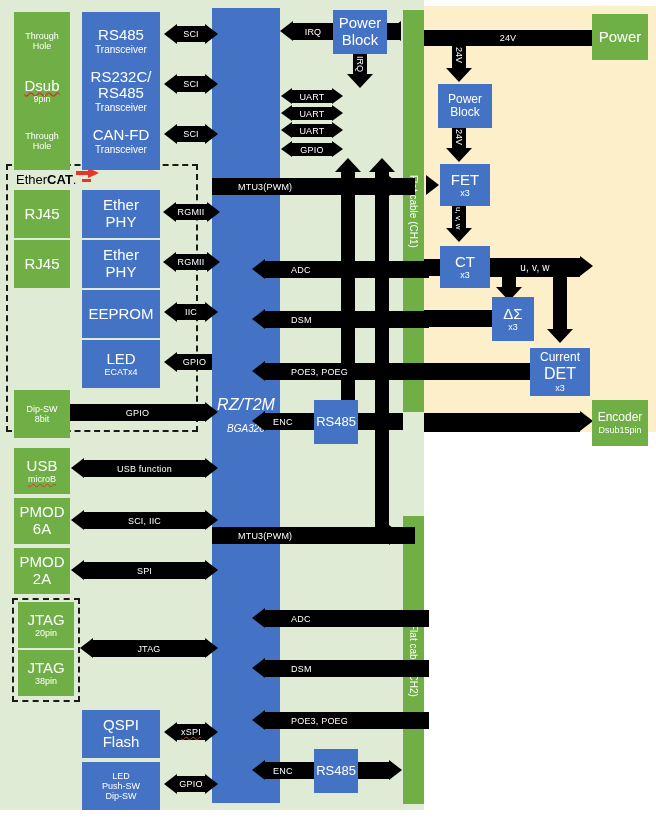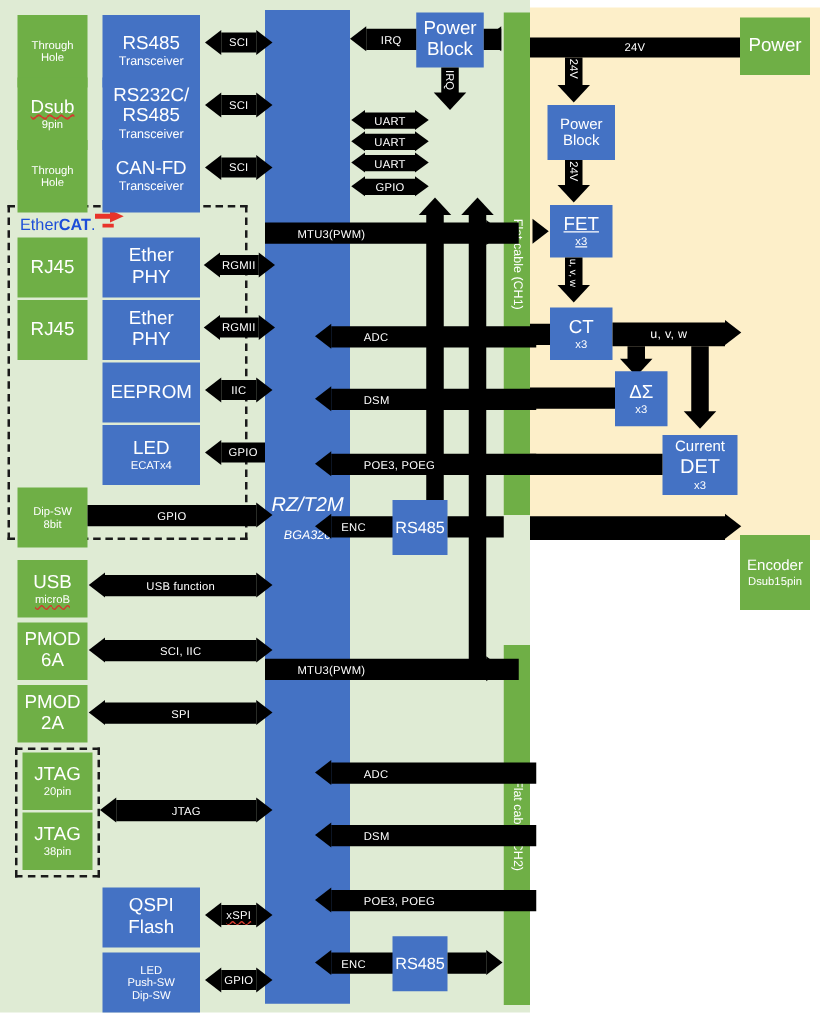--- a/index.html
+++ b/index.html
@@ -38,21 +38,21 @@
   .head.right.sm{border-top:8px solid transparent;border-bottom:8px solid transparent;border-left:11px solid #000;}
   .head.left.sm{border-top:8px solid transparent;border-bottom:8px solid transparent;border-right:11px solid #000;}
 
   .vlabel{position:absolute;color:#fff;font-size:9px;
           writing-mode:vertical-rl;text-orientation:mixed;}
   .vlabel-cable{position:absolute;color:#fff;font-size:10px;
           writing-mode:vertical-rl;text-orientation:mixed;
           display:flex;align-items:center;justify-content:center;}
 
   
-  #ethercat-logo{position:absolute;color:#1d4ed8;font-size:13px;font-weight:normal;}
+  #ethercat-logo{position:absolute;color:#000000;font-size:13px;font-weight:normal;}
   #ethercat-logo b{font-weight:bold;}
   .ec-arrow{position:absolute;width:0;height:0;
      border-top:5px solid transparent;border-bottom:5px solid transparent;
      border-left:11px solid #e8342a;}
   .ec-arrow-tail{position:absolute;background:#e8342a;height:4px;width:12px;}
 
   .squiggle{text-decoration:underline wavy #d23b2e;}
 </style>
 </head>
 <body>
@@ -311,21 +311,21 @@
 
   <div class="box blue" style="left:438px;top:84px;width:54px;height:44px;">
     <div class="t2" style="font-size:12px;">Power</div>
     <div class="t2" style="font-size:12px;">Block</div>
   </div>
 
   <div class="vbar" style="left:452px;top:128px;width:14px;height:22px;"></div>
   <div class="head down" style="left:446px;top:148px;"></div>
   <div class="vlabel" style="left:454px;top:129px;">24V</div>
 
-  <div class="box blue" style="left:440px;top:164px;width:50px;height:42px;text-decoration:underline;">
+  <div class="box blue" style="left:440px;top:164px;width:50px;height:42px;">
     <div class="t1">FET</div>
     <div class="t3">x3</div>
   </div>
 
   <div class="head right" style="left:426px;top:175px;"></div>
 
   <div class="vbar" style="left:452px;top:206px;width:14px;height:24px;"></div>
   <div class="head down" style="left:446px;top:228px;"></div>
   <div class="vlabel" style="left:454px;top:207px;font-size:8px;">u, v, w</div>
 
@@ -356,18 +356,18 @@
   <div class="box blue" style="left:530px;top:348px;width:60px;height:48px;">
     <div class="t2" style="font-size:12px;">Current</div>
     <div class="t2" style="font-size:16px;">DET</div>
     <div class="t3">x3</div>
   </div>
 
   <div class="hbar" style="left:424px;top:363px;width:106px;height:17px;"></div>
 
   <div class="hbar" style="left:424px;top:413px;width:156px;height:19px;"></div>
   <div class="head right" style="left:580px;top:411px;"></div>
-  <div class="box green" style="left:592px;top:400px;width:56px;height:60px;margin-top:28px;">
+  <div class="box green" style="left:592px;top:400px;width:56px;height:46px;">
     <div class="t2" style="font-size:12px;">Encoder</div>
     <div class="t3">Dsub15pin</div>
   </div>
 
 </div>
 
 </body></html>

